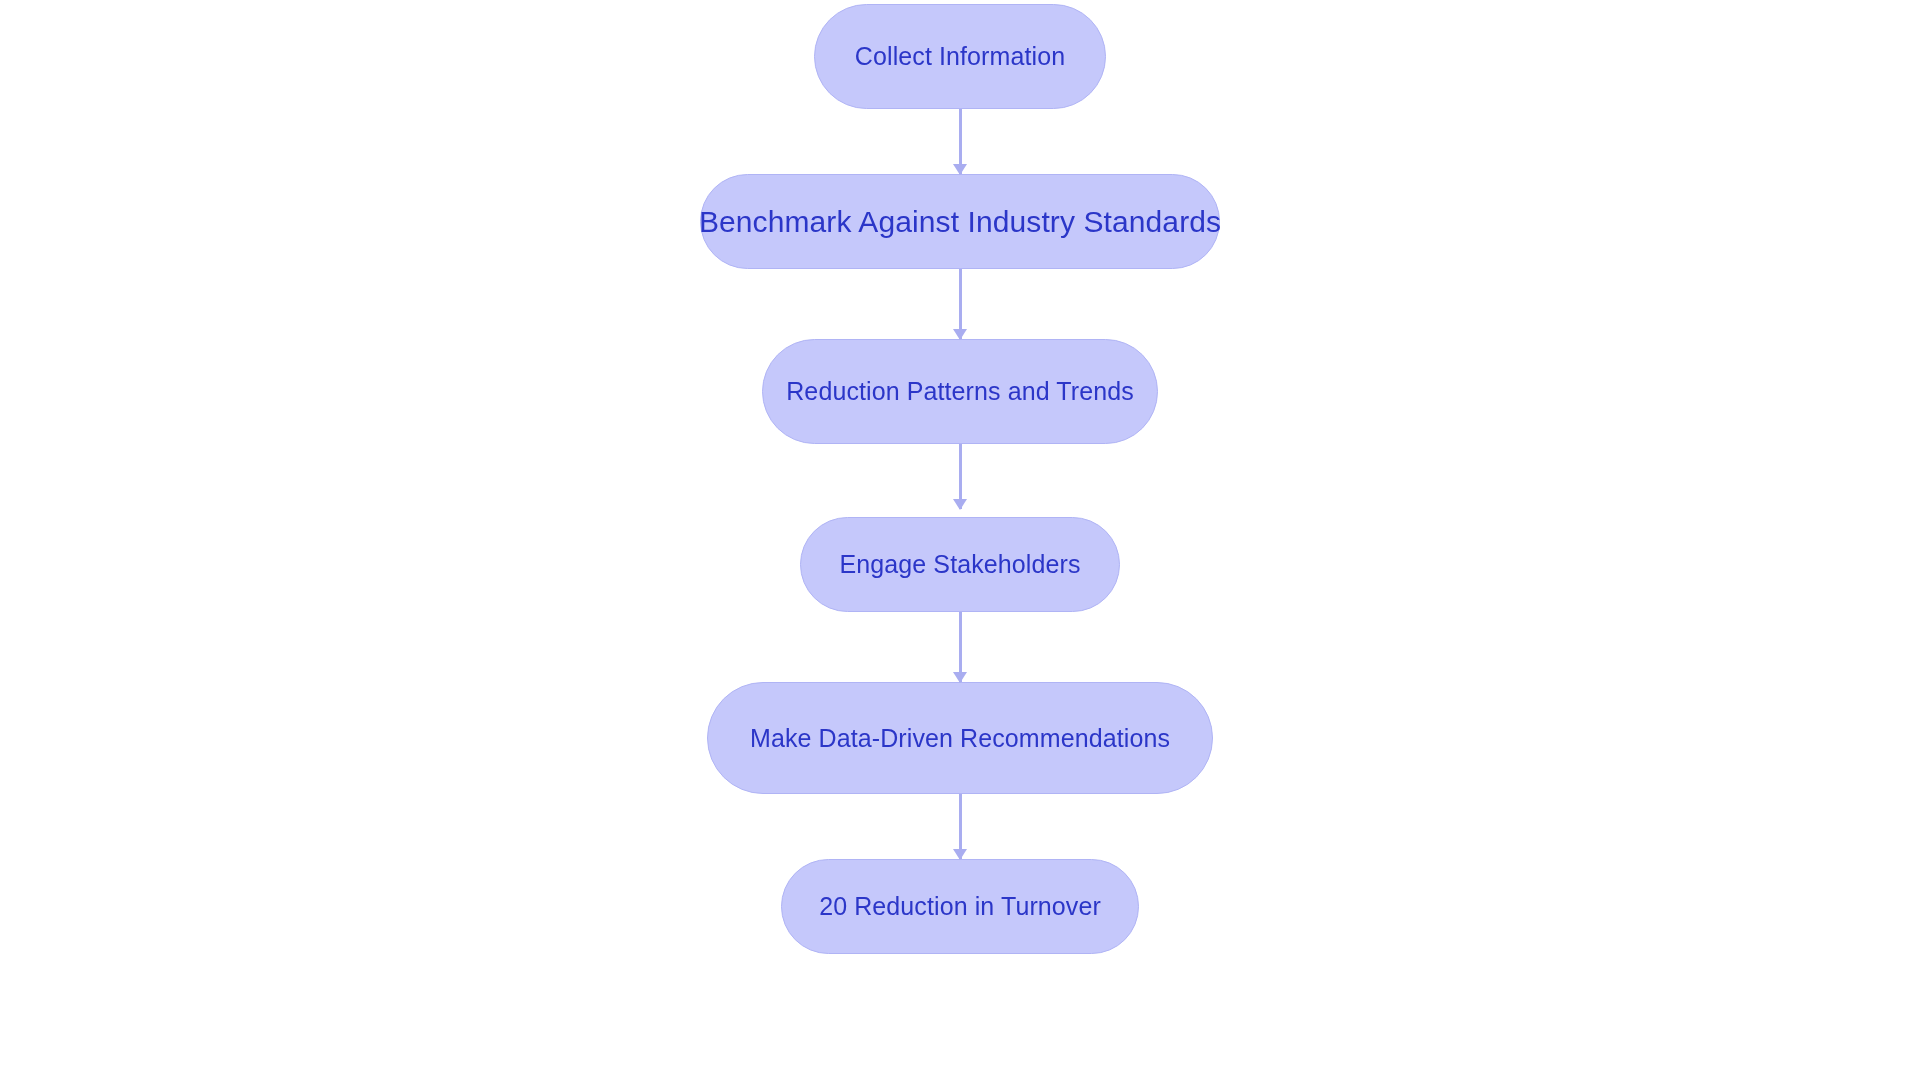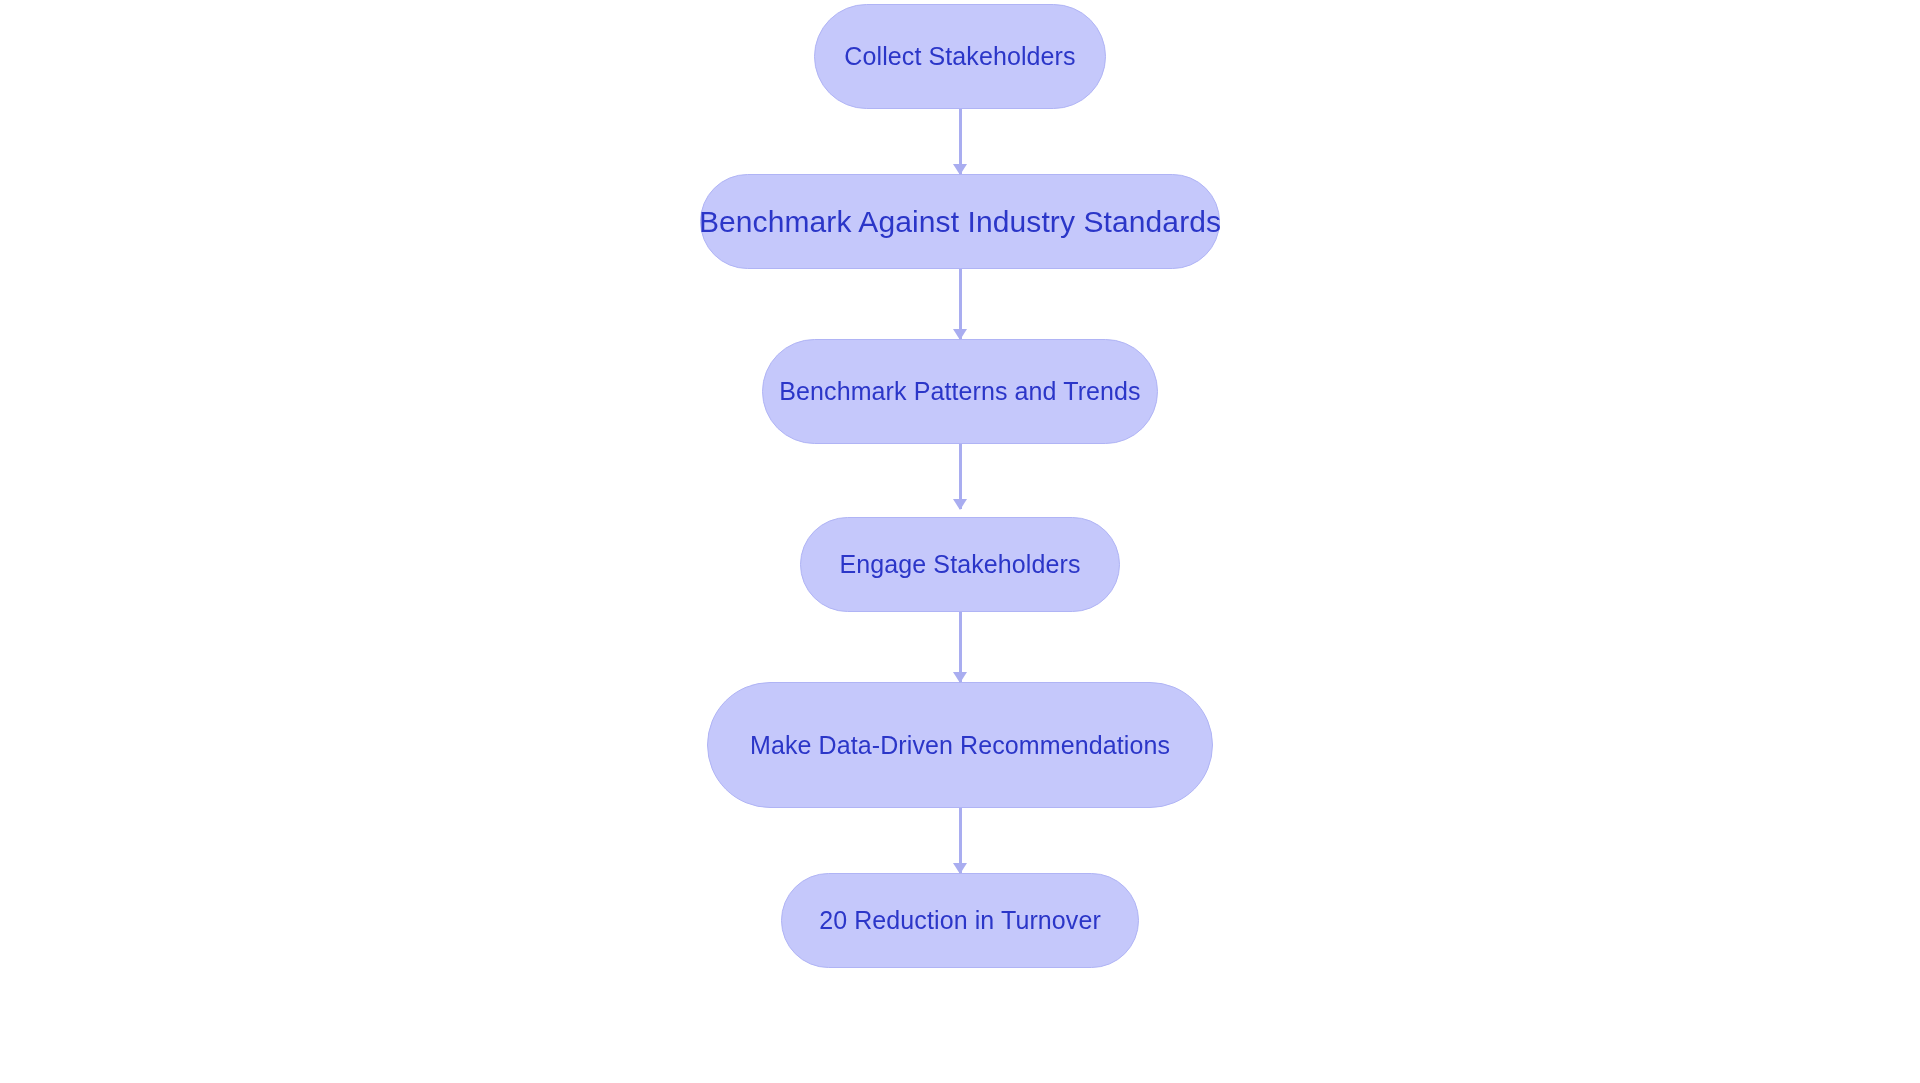--- a/index.html
+++ b/index.html
@@ -60,61 +60,61 @@
     border-left: 7px solid transparent;
     border-right: 7px solid transparent;
     border-top: 11px solid #a9adf0;
   }
 
   
   .n0 { width: 292px; height: 105px; font-size: 25px; }
   .n1 { width: 520px; height: 95px;  font-size: 30px; }
   .n2 { width: 396px; height: 105px; font-size: 25px; }
   .n3 { width: 320px; height: 95px;  font-size: 25px; margin-top: 8px; }
-  .n4 { width: 506px; height: 126px; font-size: 25px; }
+  .n4 { width: 506px; height: 112px; font-size: 25px; }
   .n5 { width: 358px; height: 95px;  font-size: 25px; }
 
   .c0 { height: 65px; }
   .c1 { height: 70px; }
   .c2 { height: 65px; }
   .c3 { height: 70px; }
   .c4 { height: 65px; }
 
   .top-pad { height: 4px; }
 </style>
 </head>
 <body>
 
 <div id="flowchart">
 
   <div class="top-pad"></div>
 
   <div class="node-row">
     <div class="node n0">
-      <span class="node-label">Collect Stakeholders</span>
+      <span class="node-label">Collect Information</span>
     </div>
   </div>
 
   <div class="connector c0">
     <div class="arrowhead"></div>
   </div>
 
   <div class="node-row">
     <div class="node n1">
       <span class="node-label">Benchmark Against Industry Standards</span>
     </div>
   </div>
 
   <div class="connector c1">
     <div class="arrowhead"></div>
   </div>
 
   <div class="node-row">
     <div class="node n2">
-      <span class="node-label">Benchmark Patterns and Trends</span>
+      <span class="node-label">Reduction Patterns and Trends</span>
     </div>
   </div>
 
   <div class="connector c2">
     <div class="arrowhead"></div>
   </div>
 
   <div class="node-row">
     <div class="node n3">
       <span class="node-label">Engage Stakeholders</span>

